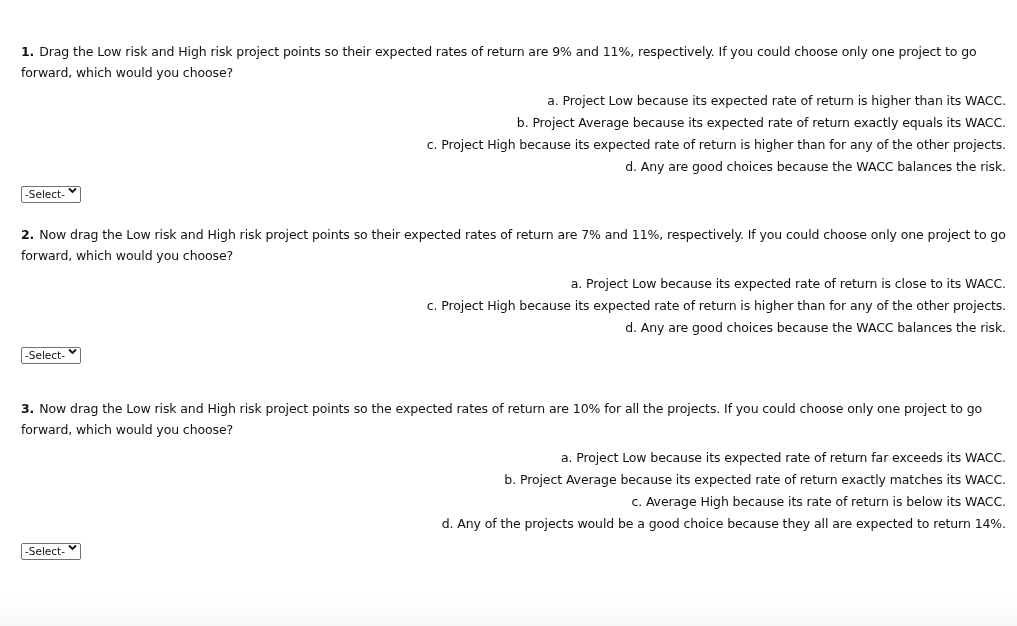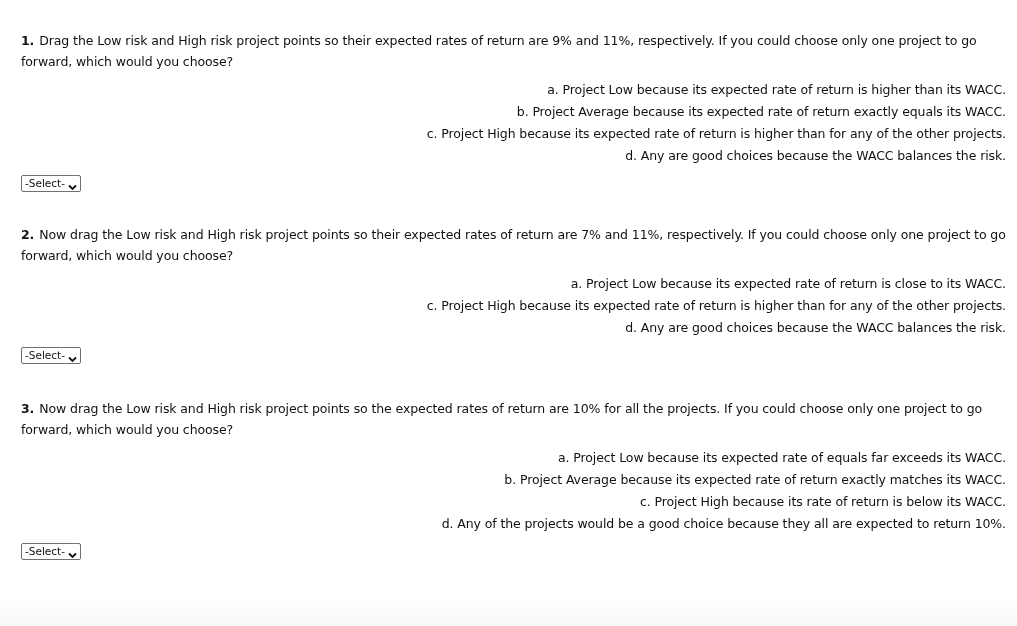--- a/index.html
+++ b/index.html
@@ -21,21 +21,21 @@
     left: 0; top: 0;
     width: 1017px;
     height: 626px;
     background: linear-gradient(to bottom, #ffffff 0px, #ffffff 596px, #f7f7f7 626px);
   }
   .question {
     position: absolute;
     left: 21px;
     width: 985px;
   }
-  .q1 { top: 30px; }
+  .q1 { top: 41px; }
   .q2 { top: 224px; }
   .q3 { top: 398px; }
   .prompt {
     line-height: 21px;
     margin: 0;
     letter-spacing: -0.1px;
   }
   .num {
     font-weight: bold;
     margin-right: 5px;
@@ -46,21 +46,21 @@
     padding: 0 0 0 44px;
     text-align: right;
   }
   .options li {
     line-height: 22px;
     height: 22px;
     letter-spacing: -0.1px;
   }
   .select-wrap {
     display: inline-flex;
-    align-items: flex-end;
+    align-items: flex-start;
     margin-top: 8px;
     height: 15px;
     border: 1px solid #707070;
     border-radius: 2px;
     background: #ffffff;
     padding: 0 3px 0 3px;
     font-size: 10.5px;
     color: #111;
     cursor: pointer;
     box-sizing: content-box;
@@ -106,24 +106,24 @@
       <span class="label">-Select-</span>
       <svg viewBox="0 0 9 7">
           <path d="M1 1.5 L4.5 5 L8 1.5" fill="none" stroke="#111" stroke-width="1.8"></path>
         </svg>
     </div>
   </div>
 
   <div class="question q3">
     <p class="prompt"><span class="num">3.</span><span>Now drag the Low risk and High risk project points so the expected rates of return are 10% for all the projects. If you could choose only one project to go forward, which would you choose?</span></p>
     <ul class="options">
-      <li>a. Project Low because its expected rate of equals far exceeds its WACC.</li>
+      <li>a. Project Low because its expected rate of return far exceeds its WACC.</li>
       <li>b. Project Average because its expected rate of return exactly matches its WACC.</li>
-      <li>c. Project High because its rate of return is below its WACC.</li>
-      <li>d. Any of the projects would be a good choice because they all are expected to return 10%.</li>
+      <li>c. Average High because its rate of return is below its WACC.</li>
+      <li>d. Any of the projects would be a good choice because they all are expected to return 14%.</li>
     </ul>
     <div class="select-wrap">
       <span class="label">-Select-</span>
       <svg viewBox="0 0 9 7">
           <path d="M1 1.5 L4.5 5 L8 1.5" fill="none" stroke="#111" stroke-width="1.8"></path>
         </svg>
     </div>
   </div>
 
 </div>

